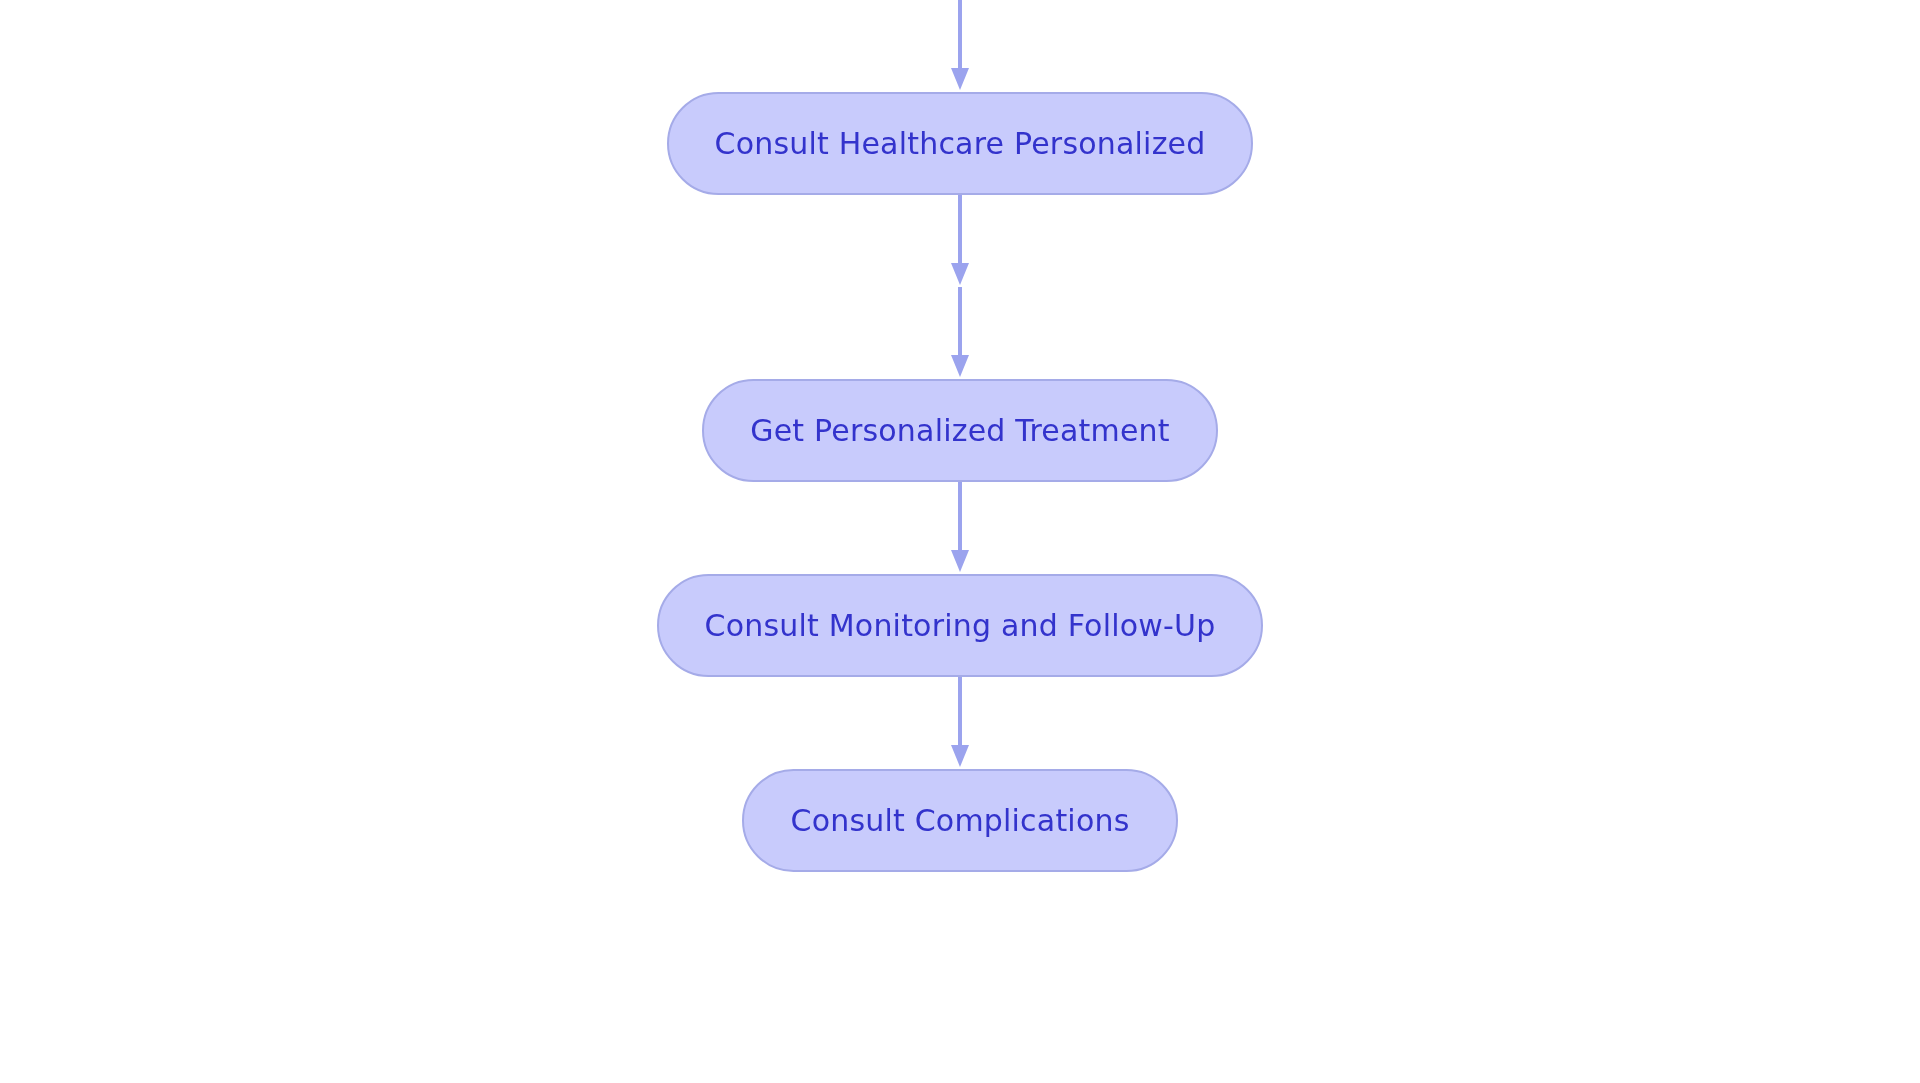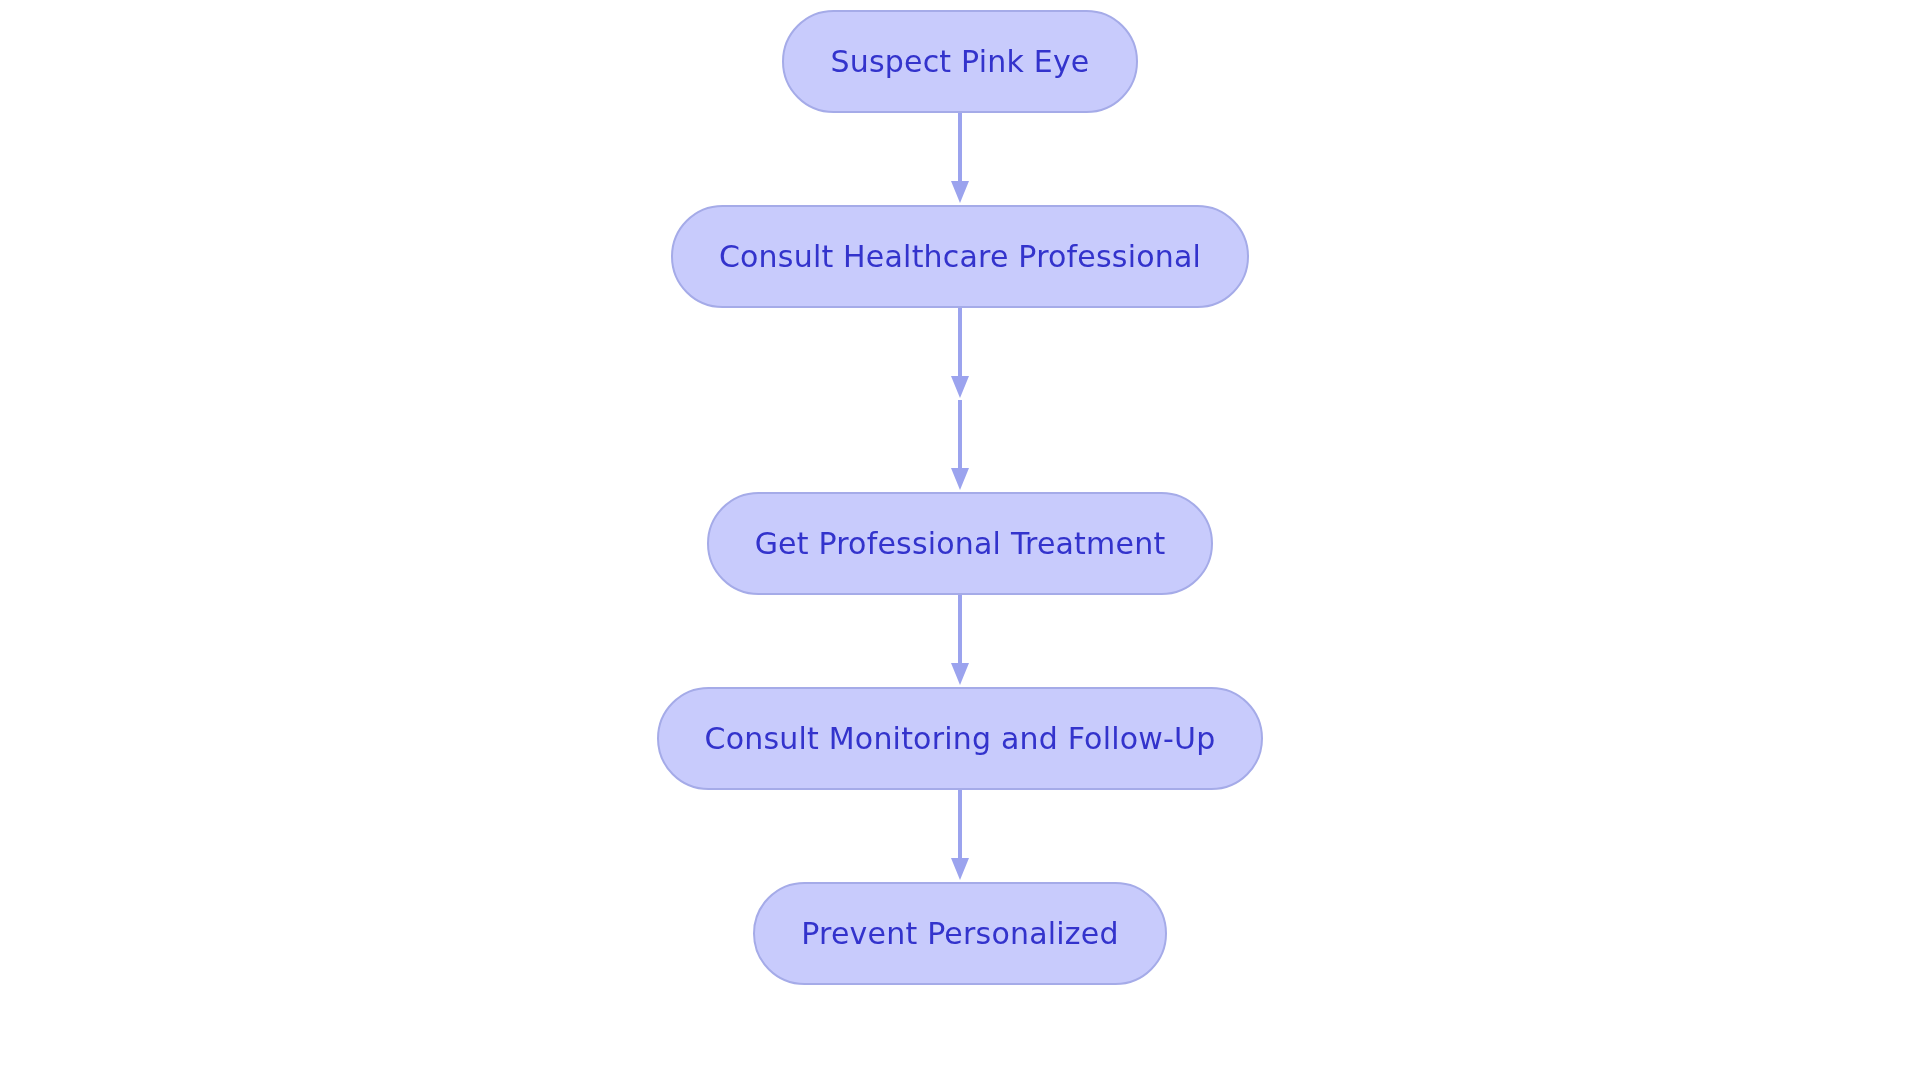--- a/index.html
+++ b/index.html
@@ -72,52 +72,49 @@
 
   
   .node-0 { margin-top: 10px; }
 </style>
 </head>
 <body>
 
 <div id="flow-root">
   <div class="flow-column">
 
-    <div class="node node-0">
-      <span class="node-label">Suspect Pink Eye</span>
-    </div>
 
     <div class="connector">
       <svg width="24" height="92" viewBox="0 0 24 92">
         <line x1="12" y1="0" x2="12" y2="72" stroke="#9ba3ee" stroke-width="4"></line>
         <polygon points="3,68 21,68 12,90" fill="#9ba3ee"></polygon>
       </svg>
     </div>
 
     <div class="node node-1">
-      <span class="node-label">Consult Healthcare Professional</span>
+      <span class="node-label">Consult Healthcare Personalized</span>
     </div>
 
     <div class="connector">
       <svg width="24" height="92" viewBox="0 0 24 92">
         <line x1="12" y1="0" x2="12" y2="72" stroke="#9ba3ee" stroke-width="4"></line>
         <polygon points="3,68 21,68 12,90" fill="#9ba3ee"></polygon>
       </svg>
     </div>
 
 
     <div class="connector">
       <svg width="24" height="92" viewBox="0 0 24 92">
         <line x1="12" y1="0" x2="12" y2="72" stroke="#9ba3ee" stroke-width="4"></line>
         <polygon points="3,68 21,68 12,90" fill="#9ba3ee"></polygon>
       </svg>
     </div>
 
     <div class="node node-3">
-      <span class="node-label">Get Professional Treatment</span>
+      <span class="node-label">Get Personalized Treatment</span>
     </div>
 
     <div class="connector">
       <svg width="24" height="92" viewBox="0 0 24 92">
         <line x1="12" y1="0" x2="12" y2="72" stroke="#9ba3ee" stroke-width="4"></line>
         <polygon points="3,68 21,68 12,90" fill="#9ba3ee"></polygon>
       </svg>
     </div>
 
     <div class="node node-4">
@@ -125,17 +122,17 @@
     </div>
 
     <div class="connector">
       <svg width="24" height="92" viewBox="0 0 24 92">
         <line x1="12" y1="0" x2="12" y2="72" stroke="#9ba3ee" stroke-width="4"></line>
         <polygon points="3,68 21,68 12,90" fill="#9ba3ee"></polygon>
       </svg>
     </div>
 
     <div class="node node-5">
-      <span class="node-label">Prevent Personalized</span>
+      <span class="node-label">Consult Complications</span>
     </div>
 
   </div>
 </div>
 
 </body></html>

